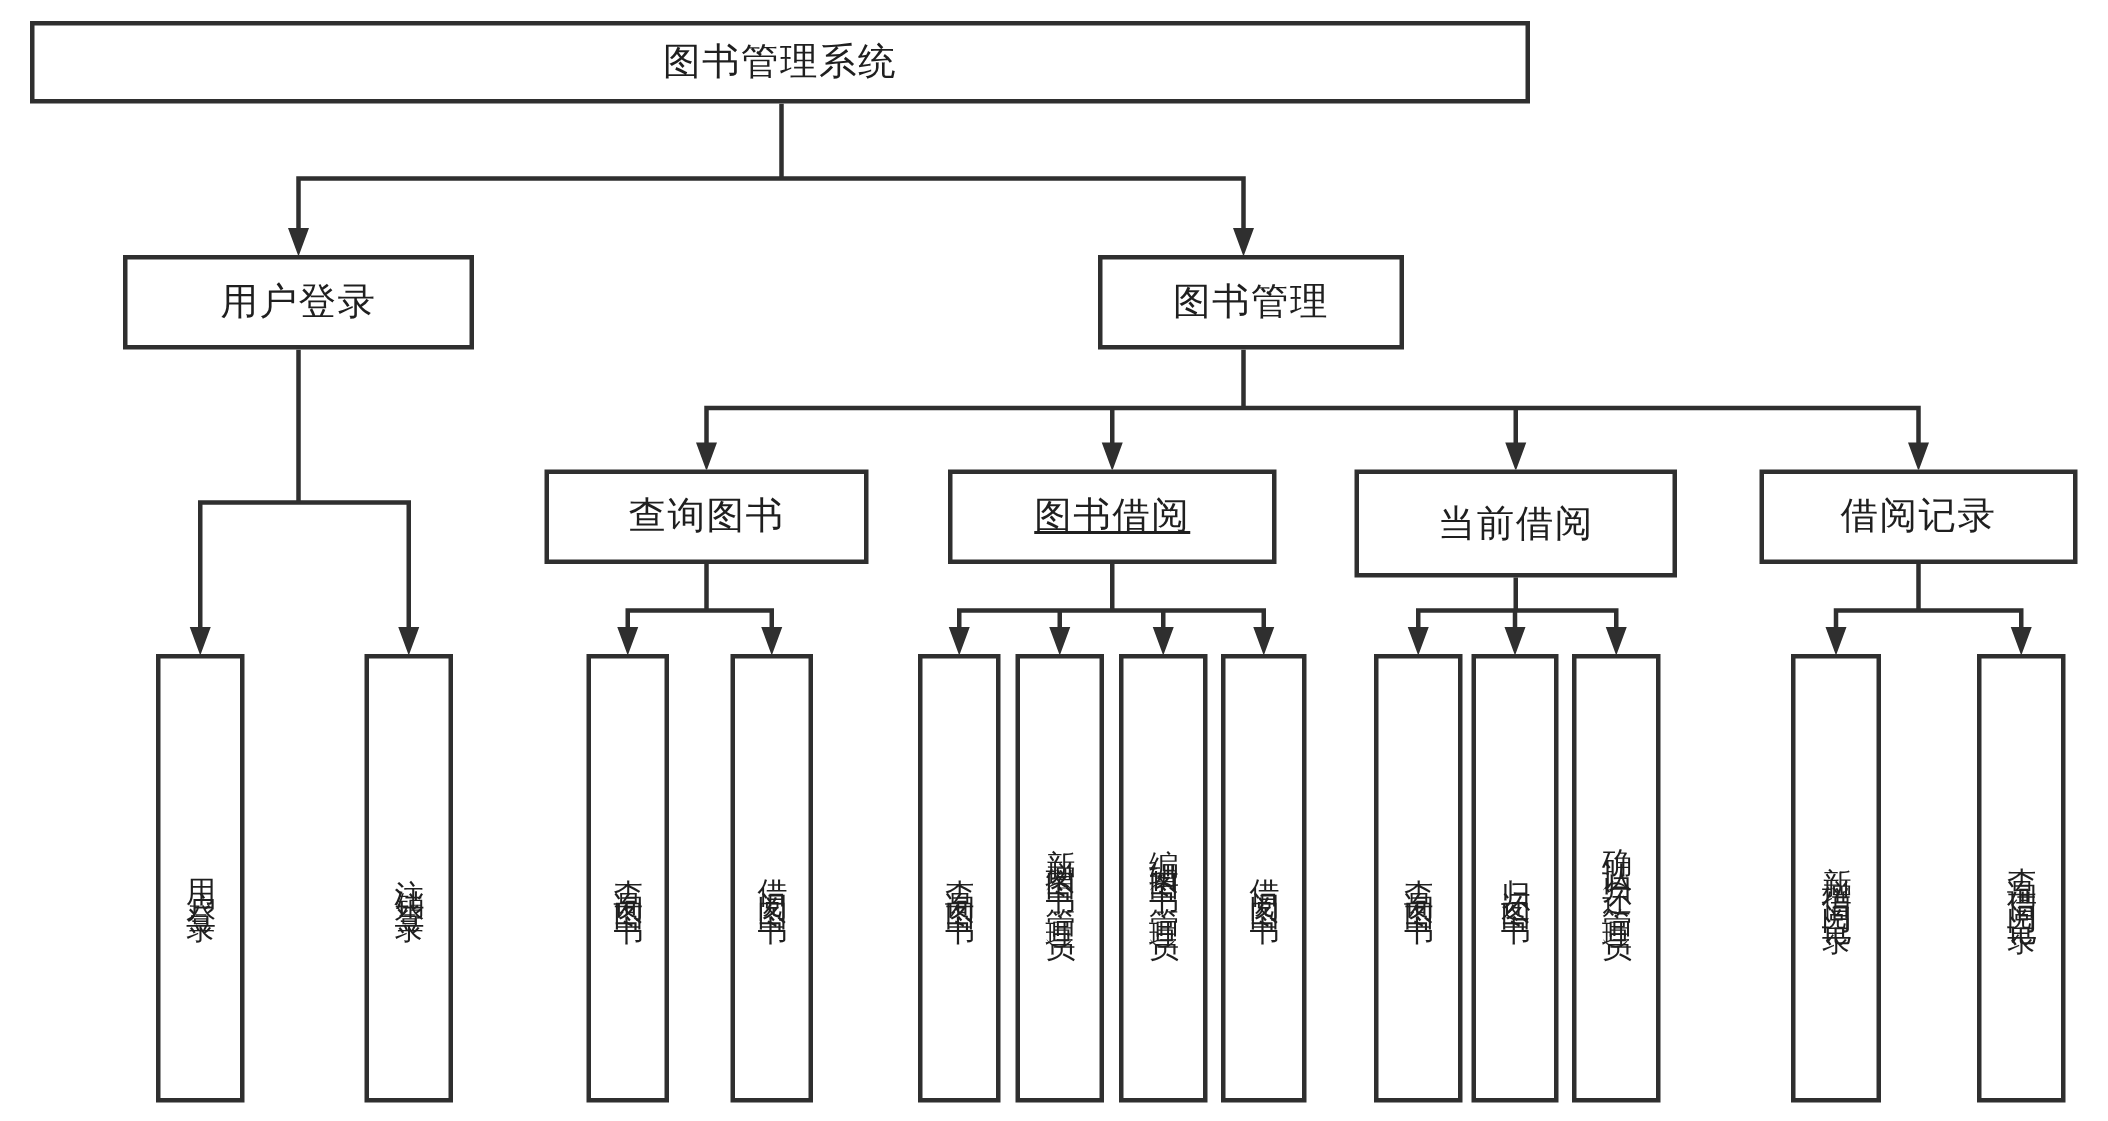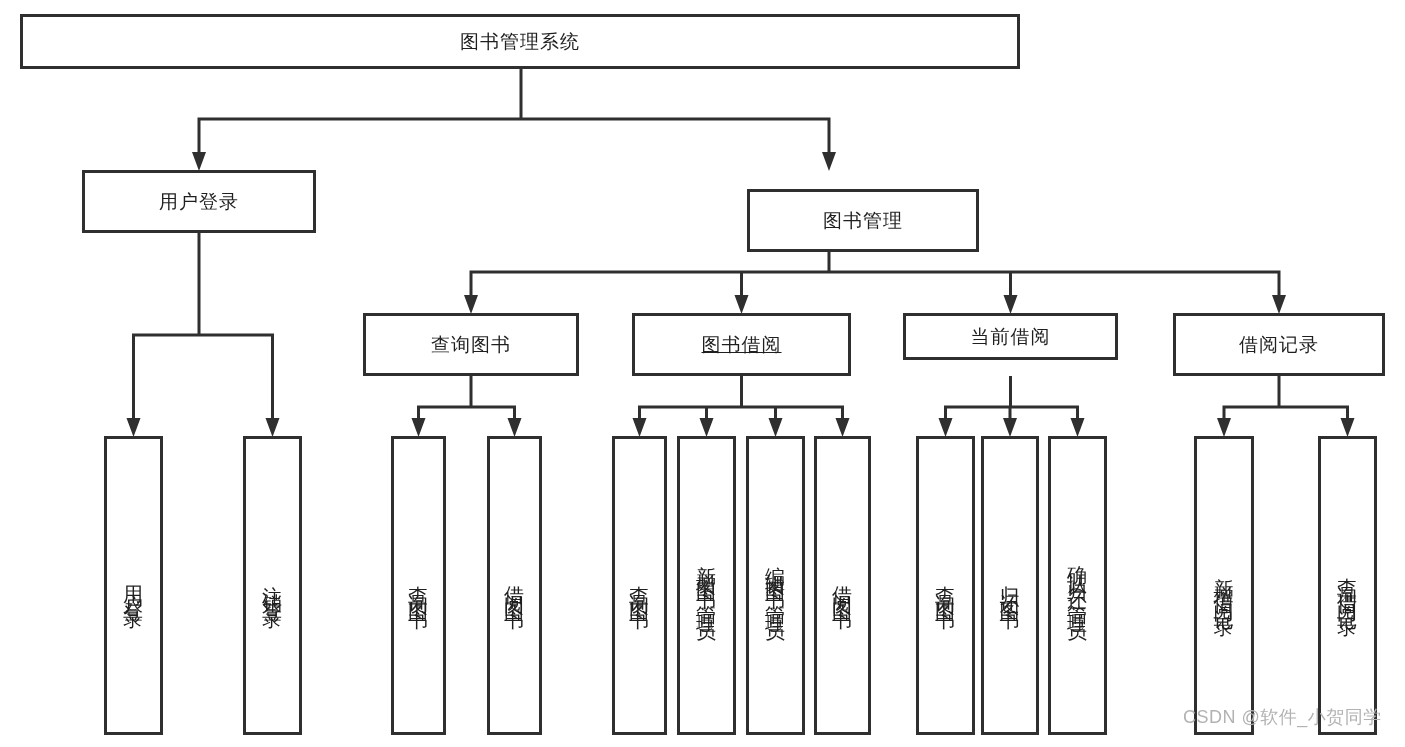--- a/index.html
+++ b/index.html
@@ -25,21 +25,21 @@
   }
   .node {
     position: absolute;
     box-sizing: border-box;
     border: 3px solid #2f2f2f;
     background: #ffffff;
     display: flex;
     align-items: center;
     justify-content: center;
     color: #1f1f1f;
-    font-size: 19px;
+    font-size: 25px;
     letter-spacing: 1px;
     text-align: center;
     line-height: 1;
   }
   .node.v {
     writing-mode: vertical-rl;
     text-orientation: mixed;
     font-size: 20px;
     letter-spacing: 8px;
     line-height: 1;
@@ -86,40 +86,39 @@
       M938.5 418 L952.5 418 L945.5 437 Z
       M1003 418 L1017 418 L1010 437 Z
       M1070.5 418 L1084.5 418 L1077.5 437 Z
       M1217 418 L1231 418 L1224 437 Z
       M1340.5 418 L1354.5 418 L1347.5 437 Z"></path>
   </svg>
 
   <div class="node" style="left:20px; top:14px; width:1000px; height:55px;">图书管理系统</div>
 
   <div class="node" style="left:82px; top:170px; width:234px; height:63px;">用户登录</div>
-  <div class="node" style="left:747px; top:170px; width:232px; height:63px;margin-top:19px;">图书管理</div>
+  <div class="node" style="left:732px; top:170px; width:204px; height:63px;">图书管理</div>
 
   <div class="node" style="left:363px; top:313px; width:216px; height:63px;">查询图书</div>
   <div class="node" style="left:632px; top:313px; width:219px; height:63px;text-decoration:underline;">图书借阅</div>
-  <div class="node" style="left:903px; top:313px; width:215px; height:47px;">当前借阅</div>
+  <div class="node" style="left:903px; top:313px; width:215px; height:72px;">当前借阅</div>
   <div class="node" style="left:1173px; top:313px; width:212px; height:63px;">借阅记录</div>
 
   <div class="node v" style="left:104px; top:436px; width:59px; height:299px;">用户登录</div>
   <div class="node v" style="left:243px; top:436px; width:59px; height:299px;">注销登录</div>
 
   <div class="node v" style="left:391px; top:436px; width:55px; height:299px;">查询图书</div>
   <div class="node v" style="left:487px; top:436px; width:55px; height:299px;">借阅图书</div>
 
   <div class="node v" style="left:612px; top:436px; width:55px; height:299px;">查询图书</div>
   <div class="node v" style="left:677px; top:436px; width:59px; height:299px;">新增图书（管理员）</div>
   <div class="node v" style="left:746px; top:436px; width:59px; height:299px;">编辑图书（管理员）</div>
   <div class="node v" style="left:814px; top:436px; width:57px; height:299px;">借阅图书</div>
 
   <div class="node v" style="left:916px; top:436px; width:59px; height:299px;">查询图书</div>
   <div class="node v" style="left:981px; top:436px; width:58px; height:299px;">归还图书</div>
   <div class="node v" style="left:1048px; top:436px; width:59px; height:299px;">确认归还（管理员）</div>
 
   <div class="node v" style="left:1194px; top:436px; width:60px; height:299px;">新增借阅记录</div>
   <div class="node v" style="left:1318px; top:436px; width:59px; height:299px;">查询借阅记录</div>
 
-  <div class="watermark">CSDN @软件_小贺同学</div>
 
 </div>
 
 </body></html>

